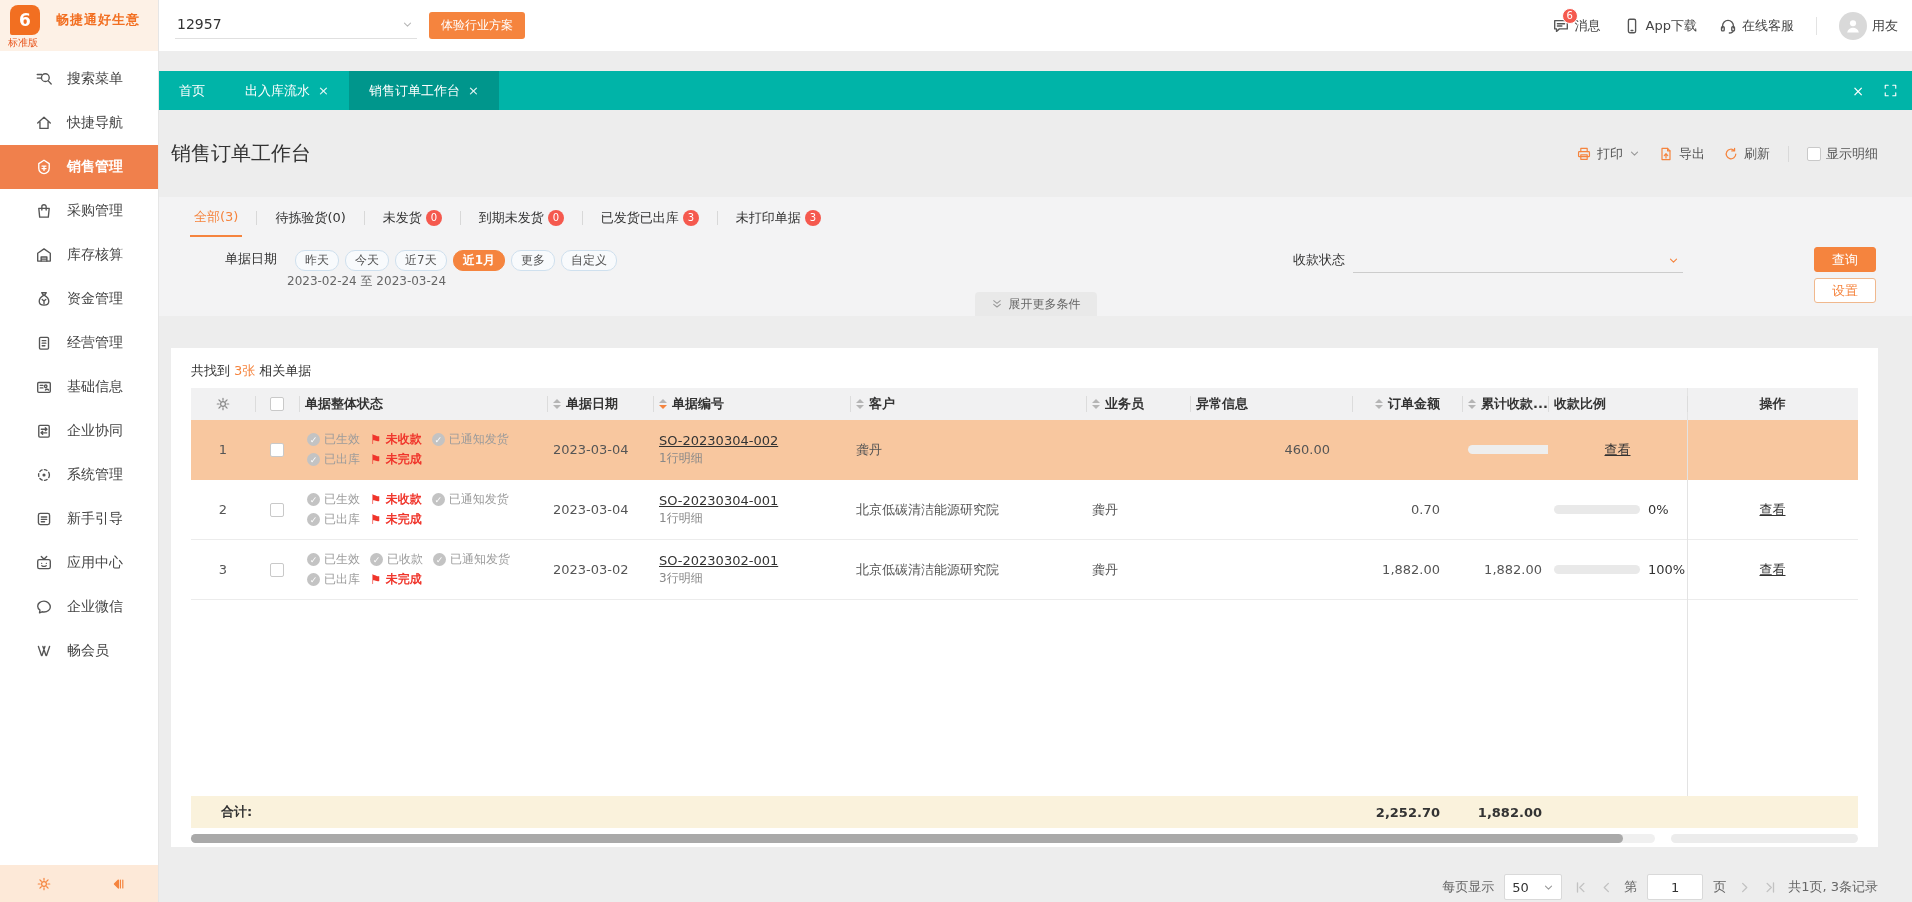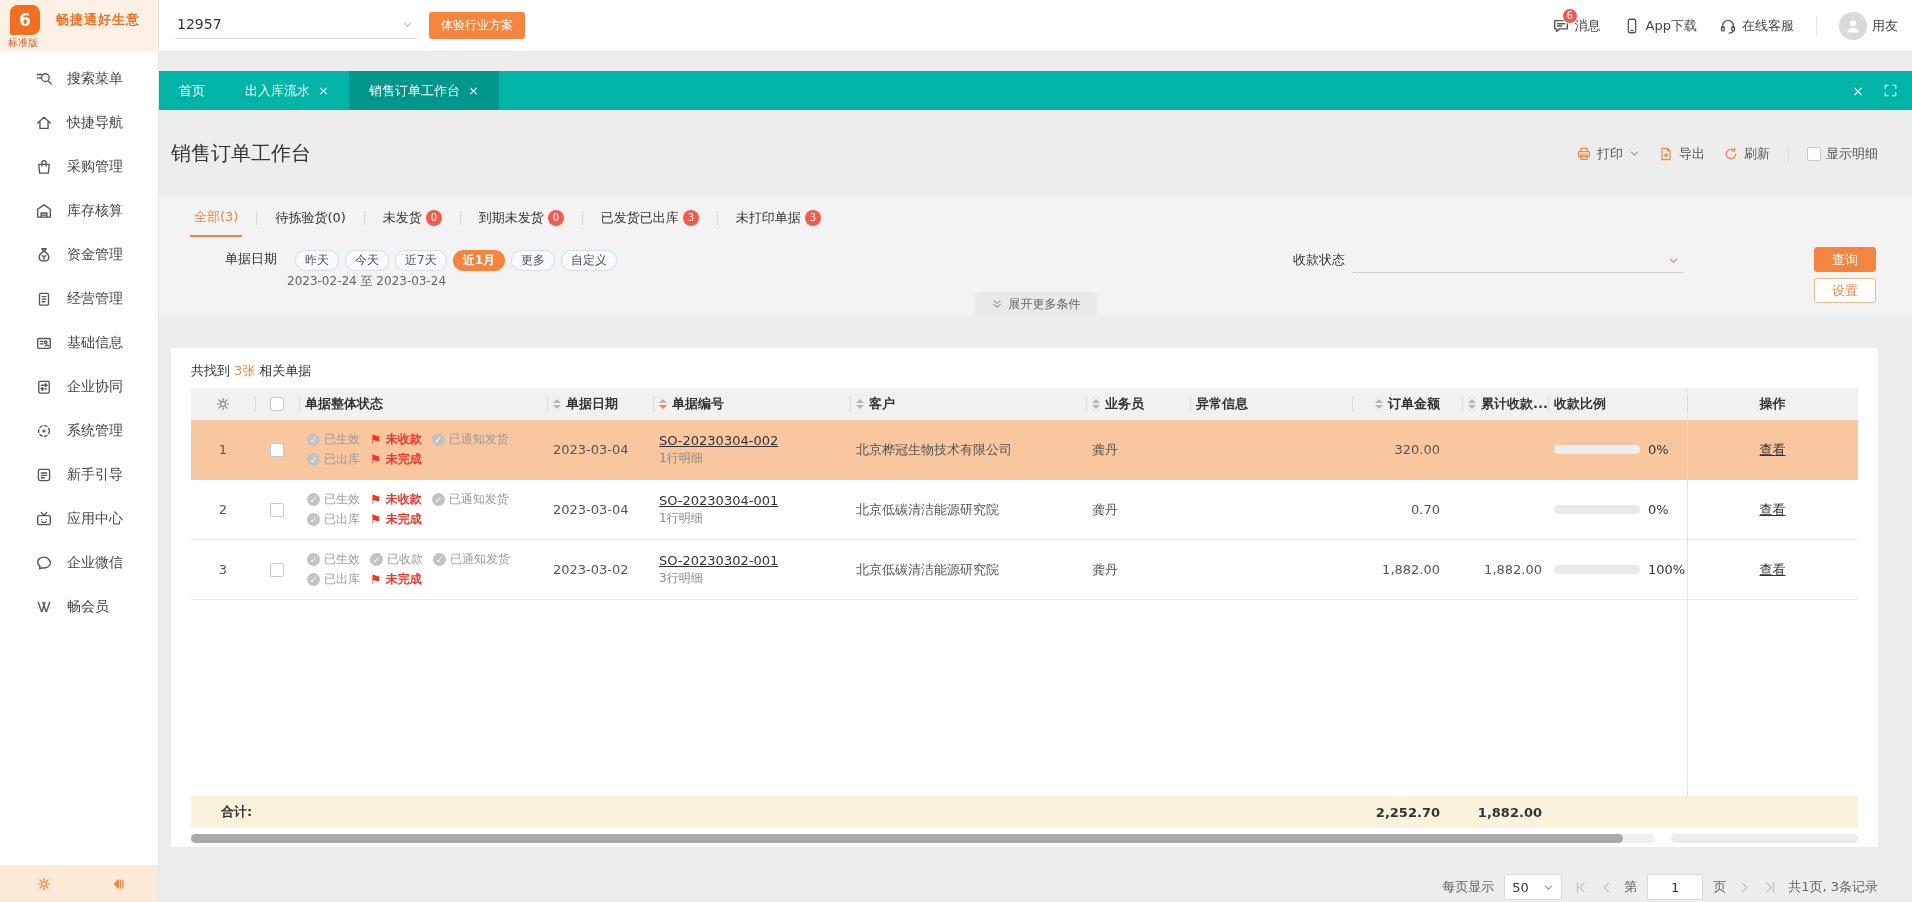--- a/index.html
+++ b/index.html
@@ -159,20 +159,29 @@
           <span>搜索菜单</span>
         </div>
       <div class="side-item">
           <span class="si-icon">
             <svg width="18" height="18" viewBox="0 0 20 20" fill="none" stroke="currentColor" stroke-width="1.5" stroke-linecap="round" stroke-linejoin="round">
               <path d="M3 10l7-6.5L17 10M5.5 8.8V16h9V8.8"></path>
             </svg>
           </span>
           <span>快捷导航</span>
         </div>
+      <div class="side-item active">
+          <span class="si-icon">
+            <svg width="18" height="18" viewBox="0 0 20 20" fill="none" stroke="currentColor" stroke-width="1.5" stroke-linecap="round" stroke-linejoin="round">
+              <path d="M10 2.5l5.8 3.8v5.2a5.8 5.8 0 01-11.6 0V6.3z"></path>
+              <path d="M7.8 9h4.4M7.8 11.8h4.4M10 9v4.8"></path>
+            </svg>
+          </span>
+          <span>销售管理</span>
+        </div>
       <div class="side-item">
           <span class="si-icon">
             <svg width="18" height="18" viewBox="0 0 20 20" fill="none" stroke="currentColor" stroke-width="1.5" stroke-linecap="round" stroke-linejoin="round">
               <path d="M4.2 7h11.6l-1 9.8H5.2z"></path>
               <path d="M7.6 9V5.4a2.4 2.4 0 014.8 0V9"></path>
             </svg>
           </span>
           <span>采购管理</span>
         </div>
       <div class="side-item">
@@ -578,24 +587,23 @@
                   <i class="flag">⚑</i>
                   <em>未完成</em>
                 </span>
               </div>
           </div>
           <div class="td">2023-03-04</div>
           <div class="td col-number">
             <span class="doc-link">SO-20230304-002</span>
             <span class="doc-detail">1行明细</span>
           </div>
-          <div class="td">北京桦冠生物技术有限公司</div>
           <div class="td">龚丹</div>
           <div class="td"></div>
-          <div class="td right pad-amt">320.00</div>
+          <div class="td right pad-amt">460.00</div>
           <div class="td right pad-rcv"></div>
           <div class="td">
             <span class="pbar"><span class="pfill" style="width: 0%;"></span></span>
             <span class="ratio-lb">0%</span>
           </div>
           <div class="td center">
               <span class="action-link">查看</span>
             </div>
         </div>
 

